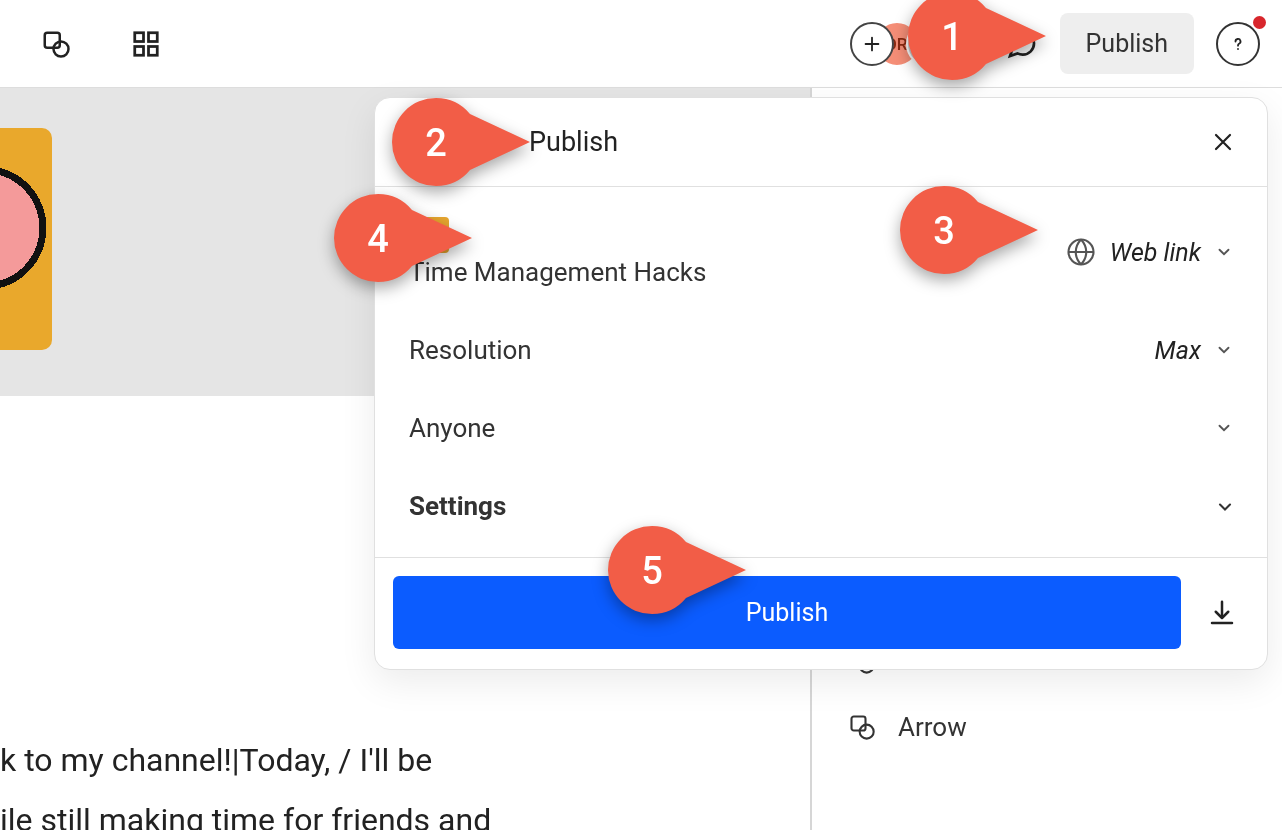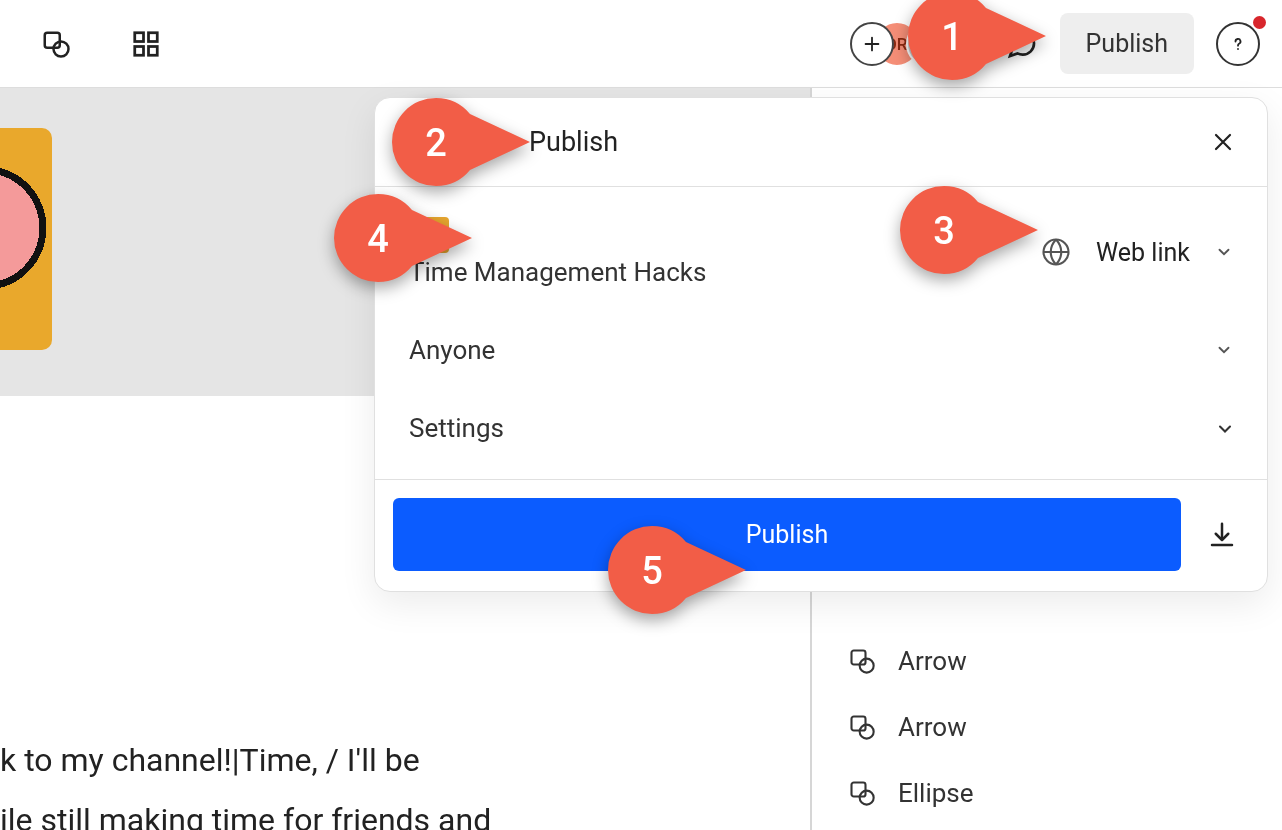--- a/index.html
+++ b/index.html
@@ -124,24 +124,24 @@
     display: flex; justify-content: space-between; align-items: center;
     padding: 24px 34px;
     font-size: 26px;
     color: #333;
   }
   .pop-row.title-row { padding-top: 30px; }
   .pop-row .left { display:flex; align-items:flex-start; gap: 4px; flex-direction: column; }
   .pop-row .doc-thumbnail {
     width: 40px; height: 36px; border-radius: 4px; background: #e7a62f;
   }
-  .pop-row .right { display:flex; align-items:center; gap: 25px; font-size:25px; color:#222; }
+  .pop-row .right { display:flex; align-items:center; gap: 14px; font-size:25px; color:#222;font-style:italic; }
   .chev { width: 18px; height: 18px; }
   .globe-icon { width: 30px; height: 30px; }
-  .settings-row { font-weight: 400; border-bottom: 1px solid var(--border); padding-bottom: 36px; }
+  .settings-row { font-weight: 700; border-bottom: 1px solid var(--border); padding-bottom: 36px; }
 
   .pop-footer { display: flex; gap: 26px; align-items: center; padding: 18px 30px 20px 18px; }
   .big-publish {
     flex: 1;
     background: var(--accent-blue);
     color: #fff;
     font-size: 25px;
     text-align: center;
     padding: 22px 0;
     border-radius: 6px;
@@ -223,21 +223,21 @@
       <svg viewBox="0 0 24 24" width="20" height="20" fill="none" stroke="#222" stroke-width="2.2" stroke-linecap="round">
           <path d="M9 9a3 3 0 1 1 4.2 2.7c-.9.5-1.2 1-1.2 2.3"></path>
           <circle cx="12" cy="18" r="1.1" fill="#222" stroke="none"></circle>
         </svg>
     </div>
   </div>
 </div>
 
 <div class="canvas-strip"></div>
 <div class="thumb"></div>
-<div class="doc-text"><span>k to my channel!|Time, / I'll be</span>
+<div class="doc-text"><span>k to my channel!|Today, / I'll be</span>
 <span>ile still making time for friends and</span></div>
 
 <div class="sidebar">
   <div class="side-item">
     <span class="side-icon">
       <svg viewBox="0 0 24 24" width="28" height="28" fill="none" stroke="#333" stroke-width="1.8">
           <rect x="3" y="3" width="12" height="12" rx="2"></rect>
           <circle cx="16" cy="16" r="6"></circle>
         </svg>
     </span>
@@ -245,29 +245,20 @@
   </div>
   <div class="side-item">
     <span class="side-icon">
       <svg viewBox="0 0 24 24" width="28" height="28" fill="none" stroke="#333" stroke-width="1.8">
           <rect x="3" y="3" width="12" height="12" rx="2"></rect>
           <circle cx="16" cy="16" r="6"></circle>
         </svg>
     </span>
     <span>Arrow</span>
   </div>
-  <div class="side-item">
-    <span class="side-icon">
-      <svg viewBox="0 0 24 24" width="28" height="28" fill="none" stroke="#333" stroke-width="1.8">
-          <rect x="3" y="3" width="12" height="12" rx="2"></rect>
-          <circle cx="16" cy="16" r="6"></circle>
-        </svg>
-    </span>
-    <span>Ellipse</span>
-  </div>
 </div>
 
 <div class="popover">
   <div class="pop-header">
     <span class="title">Publish</span>
     <span class="close-x">
       <svg viewBox="0 0 24 24" width="24" height="24" stroke="#222" stroke-width="2.2" fill="none" stroke-linecap="round">
           <path d="M5 5l14 14M19 5L5 19"></path>
         </svg>
     </span>
@@ -287,20 +278,31 @@
       </span>
       <span>Web link</span>
       <span class="chev">
         <svg viewBox="0 0 24 24" width="18" height="18" fill="none" stroke="#555" stroke-width="2.5" stroke-linecap="round">
             <path d="M6 9l6 6 6-6"></path>
           </svg>
       </span>
     </div>
   </div>
 
+  <div class="pop-row">
+    <span>Resolution</span>
+    <div class="right">
+      <span>Max</span>
+      <span class="chev">
+        <svg viewBox="0 0 24 24" width="18" height="18" fill="none" stroke="#555" stroke-width="2.5" stroke-linecap="round">
+            <path d="M6 9l6 6 6-6"></path>
+          </svg>
+      </span>
+    </div>
+  </div>
 
   <div class="pop-row">
     <span>Anyone</span>
     <div class="right">
       <span class="chev">
         <svg viewBox="0 0 24 24" width="18" height="18" fill="none" stroke="#555" stroke-width="2.5" stroke-linecap="round">
             <path d="M6 9l6 6 6-6"></path>
           </svg>
       </span>
     </div>

